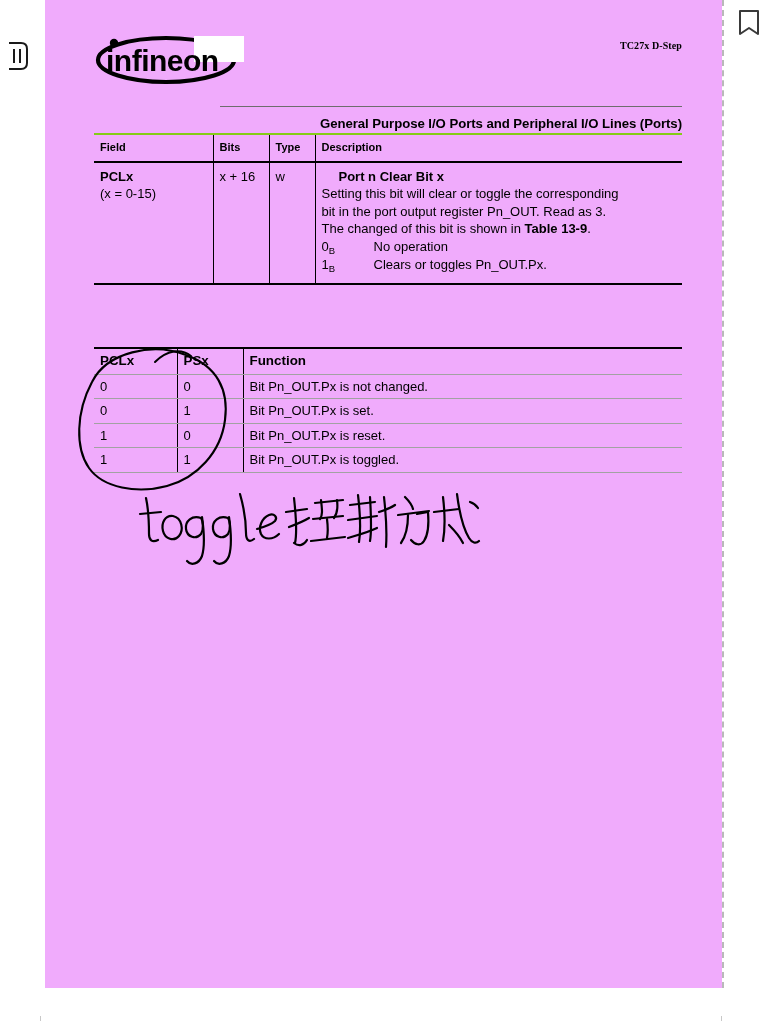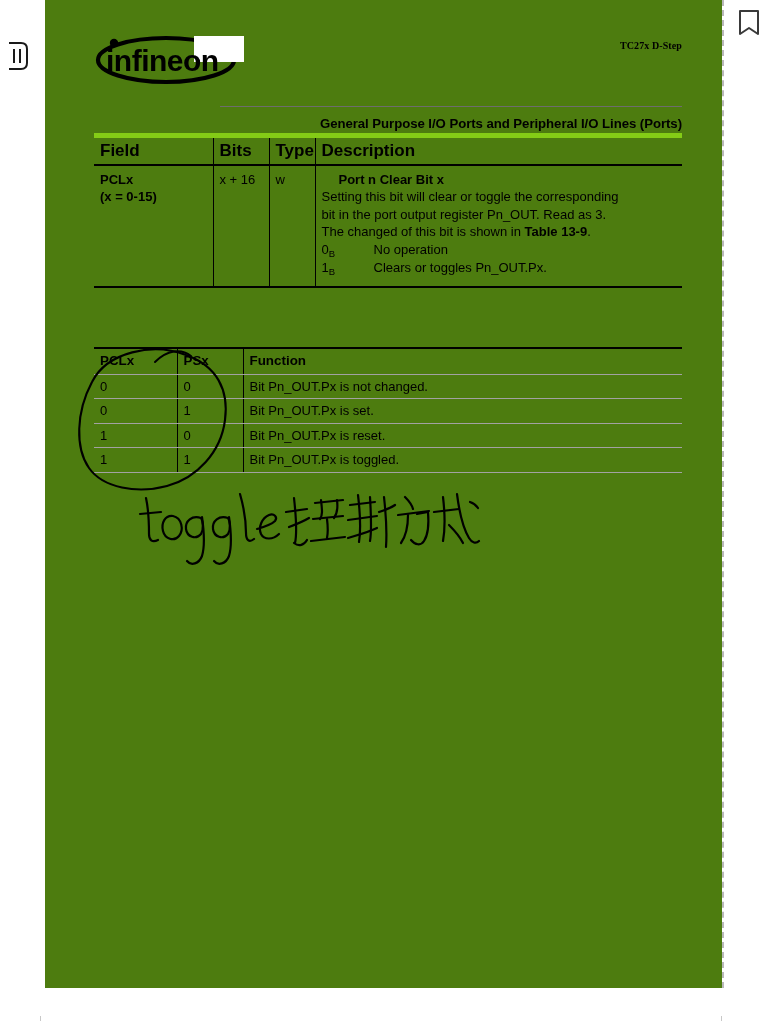--- a/index.html
+++ b/index.html
@@ -37,21 +37,21 @@
     position: absolute;
     left: 737px; top: 8px;
     width: 24px; height: 32px;
   }
 
   
   #page {
     position: absolute;
     left: 45px; top: 0;
     width: 677px; height: 988px;
-    background: #4d7c0f;
+    background: #f0abfc;
   }
 
   
   #doc-header {
     position: absolute;
     left: 0; top: 22px;
     width: 637px;
   }
   #logo-wrap {
     position: absolute;
@@ -100,38 +100,38 @@
     text-align: left;
   }
   .doc-table th { font-weight: bold; }
 
   
   #reg-table {
     left: 49px; top: 133px;
     width: 588px;
   }
   #reg-table thead th {
-    border-top: 5px solid #84cc16;
+    border-top: 2px solid #84cc16;
     border-bottom: 2px solid #000;
     padding-top: 4px;
     padding-bottom: 4px;
-    font-size: 17px;
+    font-size: 11px;
   }
   #reg-table tbody td {
     border-bottom: 2px solid #000;
     padding-top: 5px;
     padding-bottom: 8px;
   }
   #reg-table .vline { border-left: 1.6px solid #000; }
   .c-field { width: 119px; }
   .c-bits  { width: 56px; }
   .c-type  { width: 46px; }
 
   .fld-name { font-weight: bold; display: block; }
-  .fld-sub  { font-weight: bold; display: block; }
+  .fld-sub  { font-weight: normal; display: block; }
   .desc-head { font-weight: bold; display: block; margin-left: 17px; }
   .bitline { display: block; white-space: nowrap; }
   .bitlabel {
     display: inline-block;
     width: 52px;
   }
   sub { font-size: 9.5px; vertical-align: baseline; position: relative; top: 3px; }
   .bold-inline { font-weight: bold; }
 
   

